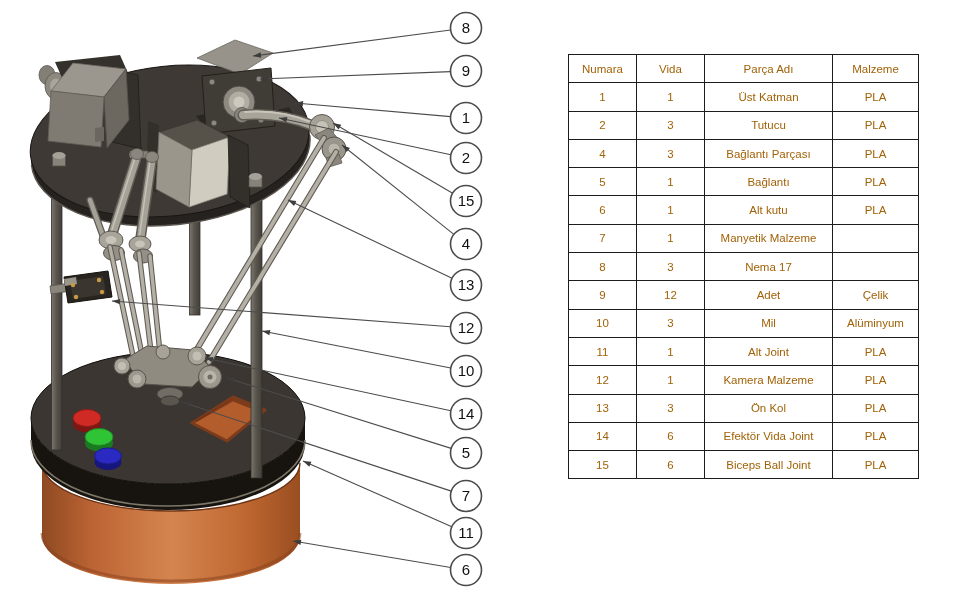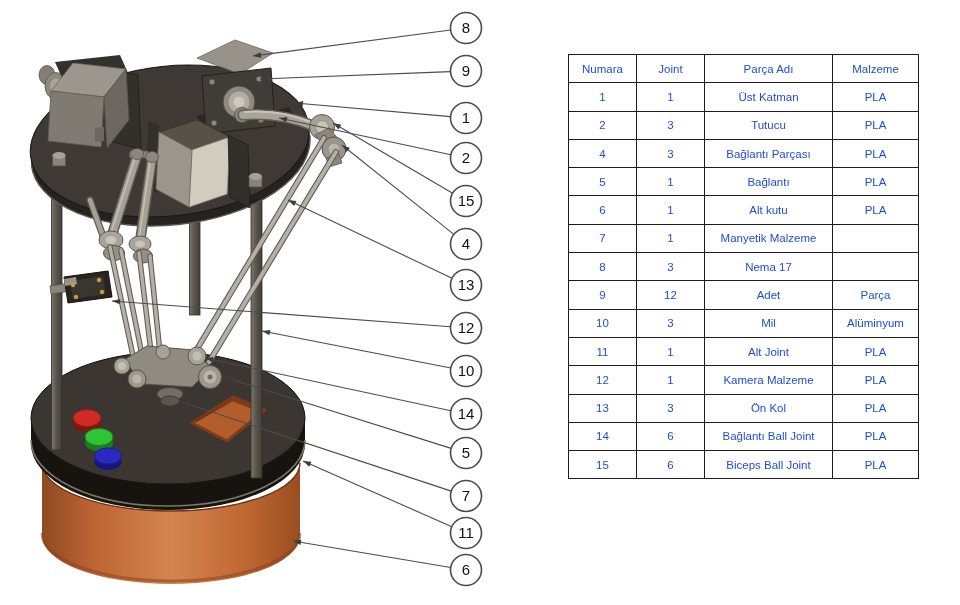--- a/index.html
+++ b/index.html
@@ -1,20 +1,20 @@
 <!DOCTYPE html>
 <html><head>
 <meta charset="utf-8">
 <style>
   html,body{margin:0;padding:0;background:#ffffff;}
   .stage{position:relative;width:960px;height:605px;background:#ffffff;overflow:hidden;
          font-family:"Liberation Sans",sans-serif;}
   #figure{position:absolute;left:0;top:0;}
   .bom{position:absolute;left:568px;top:54px;border-collapse:collapse;table-layout:fixed;
-       background:#ffffff;color:#1d4ed8;}
+       background:#ffffff;color:#a16207;}
   .bom th,.bom td{border:1px solid #1c1c1c;text-align:center;vertical-align:middle;
        padding:0;height:27.3px;font-size:11.5px;font-weight:400;line-height:1.05;
        overflow:hidden;white-space:nowrap;}
   .balloon-text{font-size:15px;fill:#111;}
 </style>
 </head>
 <body>
 
 <div class="stage">
 
@@ -299,21 +299,21 @@
   <table class="bom">
       <colgroup>
         <col style="width: 68px;">
         <col style="width: 68px;">
         <col style="width: 128px;">
         <col style="width: 86px;">
       </colgroup>
       <thead>
         <tr>
           <th>Numara</th>
-          <th>Joint</th>
+          <th>Vida</th>
           <th>Parça Adı</th>
           <th>Malzeme</th>
         </tr>
       </thead>
       <tbody>
         <tr>
           <td>1</td>
           <td>1</td>
           <td>Üst Katman</td>
           <td>PLA</td>
@@ -351,21 +351,21 @@
         <tr>
           <td>8</td>
           <td>3</td>
           <td>Nema 17</td>
           <td></td>
         </tr>
         <tr>
           <td>9</td>
           <td>12</td>
           <td>Adet</td>
-          <td>Parça</td>
+          <td>Çelik</td>
         </tr>
         <tr>
           <td>10</td>
           <td>3</td>
           <td>Mil</td>
           <td>Alüminyum</td>
         </tr>
         <tr>
           <td>11</td>
           <td>1</td>
@@ -380,21 +380,21 @@
         </tr>
         <tr>
           <td>13</td>
           <td>3</td>
           <td>Ön Kol</td>
           <td>PLA</td>
         </tr>
         <tr>
           <td>14</td>
           <td>6</td>
-          <td>Bağlantı Ball Joint</td>
+          <td>Efektör Vida Joint</td>
           <td>PLA</td>
         </tr>
         <tr>
           <td>15</td>
           <td>6</td>
           <td>Biceps Ball Joint</td>
           <td>PLA</td>
         </tr>
       </tbody>
     </table>

